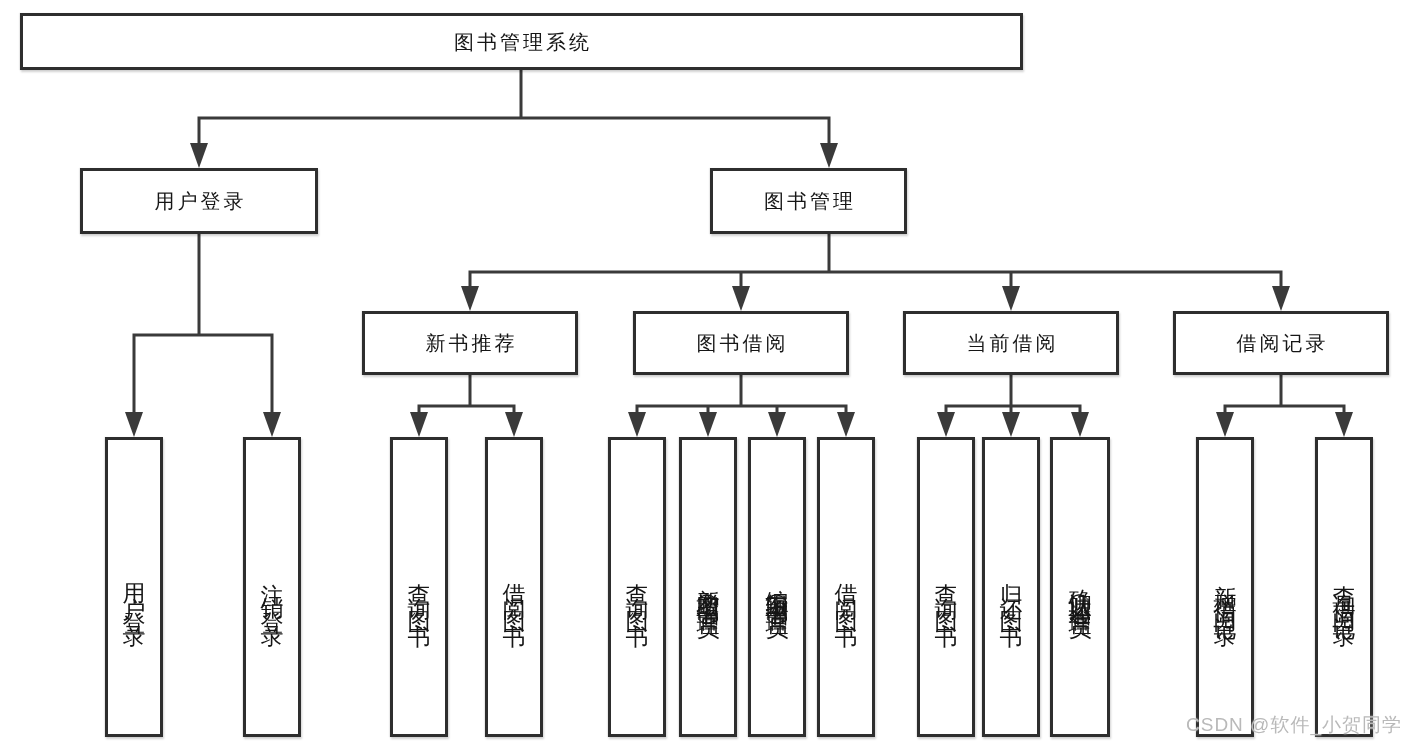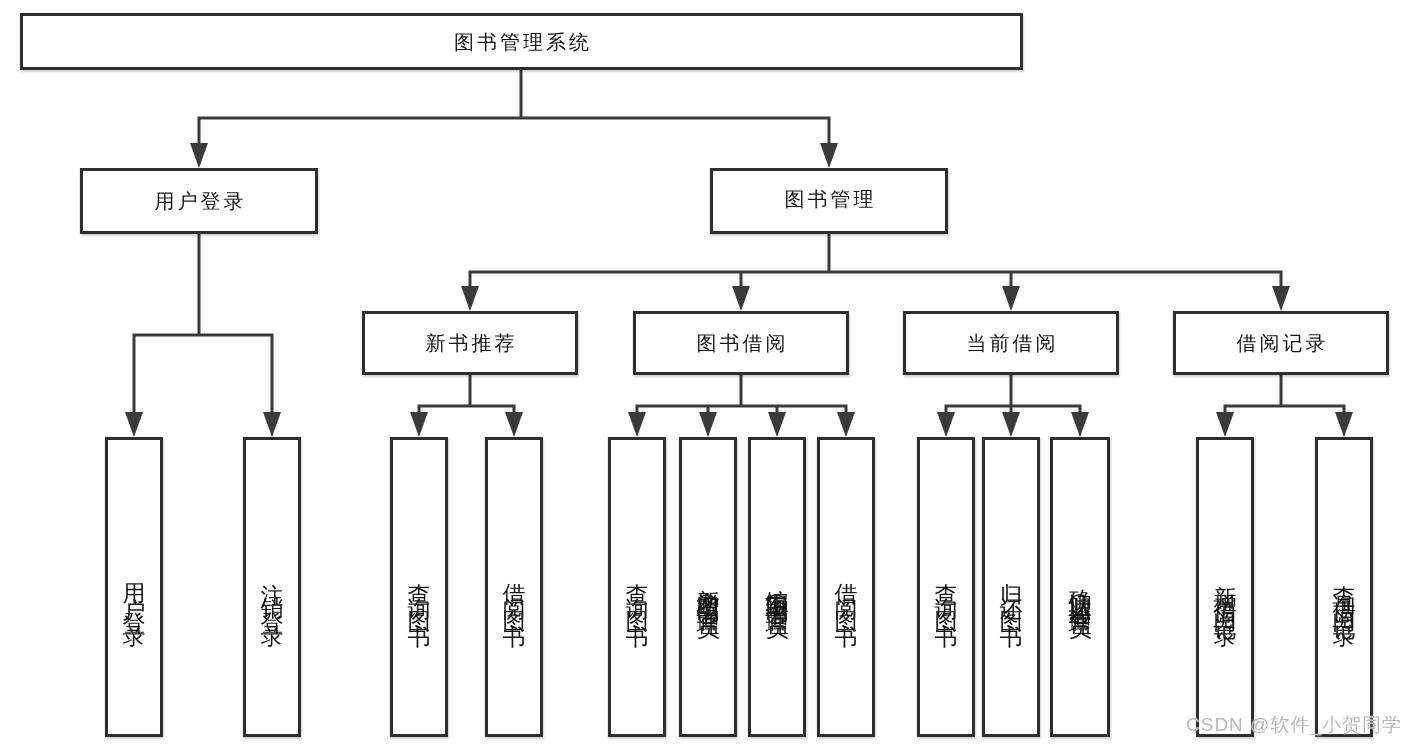--- a/index.html
+++ b/index.html
@@ -91,21 +91,21 @@
       <polygon points="1335,412 1353,412 1344,437" fill="var(--line)"></polygon>
     </svg>
 
   <div class="node" style="left:20px; top:13px; width:1003px; height:57px;">
     <span class="hlabel">图书管理系统</span>
   </div>
 
   <div class="node" style="left:80px; top:168px; width:238px; height:66px;">
     <span class="hlabel">用户登录</span>
   </div>
-  <div class="node" style="left:710px; top:168px; width:238px; height:66px;font-family:Liberation Mono, monospace;">
+  <div class="node" style="left:710px; top:168px; width:197px; height:66px;">
     <span class="hlabel">图书管理</span>
   </div>
 
   <div class="node" style="left:362px; top:311px; width:216px; height:64px;">
     <span class="hlabel">新书推荐</span>
   </div>
   <div class="node" style="left:633px; top:311px; width:216px; height:64px;">
     <span class="hlabel">图书借阅</span>
   </div>
   <div class="node" style="left:903px; top:311px; width:216px; height:64px;">

